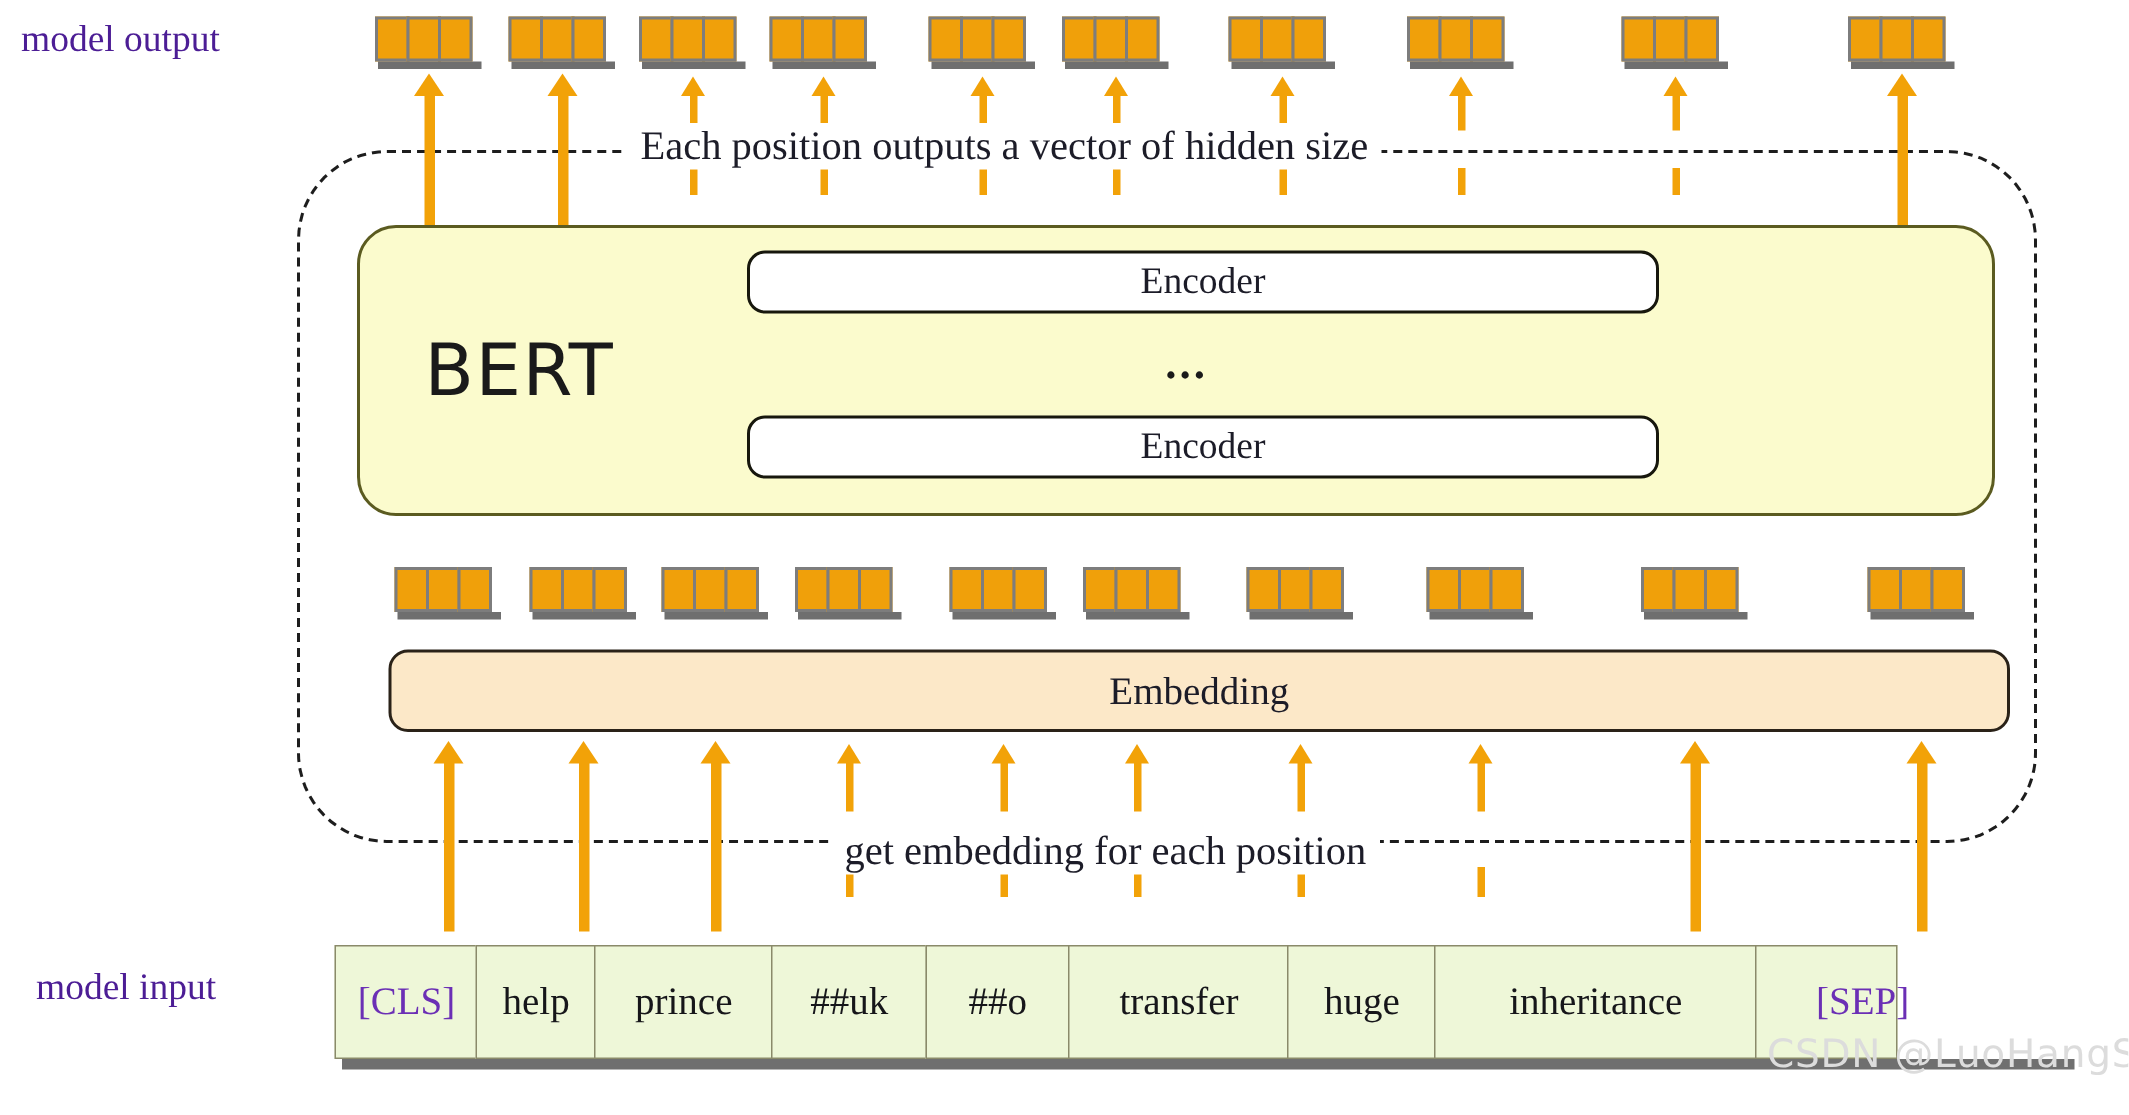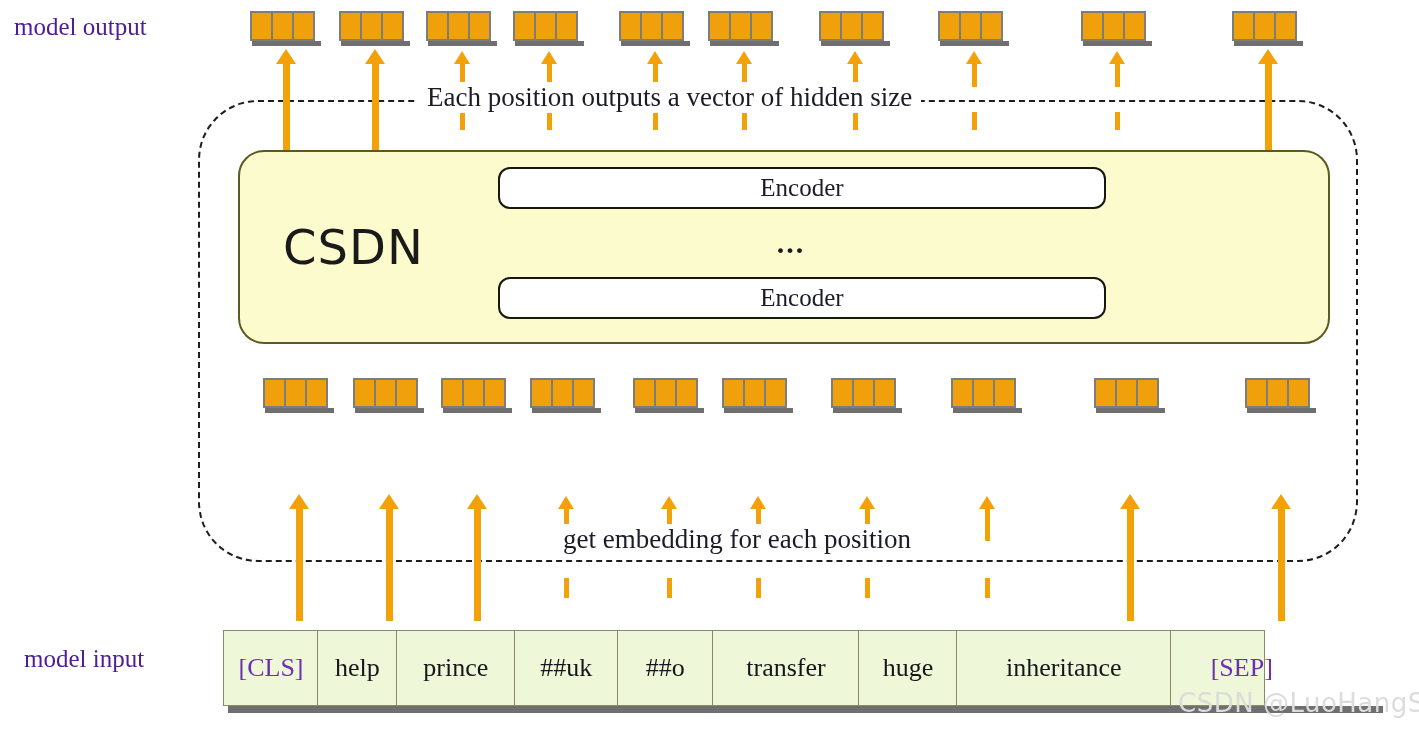--- a/index.html
+++ b/index.html
@@ -171,21 +171,21 @@
     position: absolute;
     font-family: "Liberation Serif", serif;
     font-size: 27px;
     color: #1c1c28;
     background: #ffffff;
     padding: 0 9px;
     white-space: nowrap;
     z-index: 40;
   }
   #caption-top    { left: 418px; top: 82px; }
-  #caption-bottom { left: 554px; top: 524px; }
+  #caption-bottom { left: 554px; top: 552px; }
 
   
   #token-row {
     position: absolute;
     left: 223px;
     top: 630px;
     display: flex;
     height: 76px;
     z-index: 5;
   }
@@ -314,21 +314,21 @@
       <div class="arrow arrow-thin" style="left: 971.5px; top: 62px; height: 25px;"></div>
       <div class="arrow-stub" style="left: 971.5px; width: 5px; top: 112px; height: 18px;"></div>
       <div class="arrow arrow-thin" style="left: 1114.5px; top: 62px; height: 25px;"></div>
       <div class="arrow-stub" style="left: 1114.5px; width: 5px; top: 112px; height: 18px;"></div>
       <div class="arrow" style="left: 1264.5px; top: 62px; height: 88px;"></div>
     </div>
 
   <div class="caption" id="caption-top">Each position outputs a vector of hidden size</div>
 
   <div id="bert-panel"></div>
-  <div id="bert-title">CSDN</div>
+  <div id="bert-title">BERT</div>
   <div class="encoder-box" id="encoder-top">Encoder</div>
   <div id="encoder-dots">...</div>
   <div class="encoder-box" id="encoder-bottom">Encoder</div>
 
   <div id="embedding-vector-row">
       <div class="vec-block" style="left: 263px; top: 378px;">
         <div class="cell"></div>
         <div class="cell"></div>
         <div class="cell"></div>
         <div class="shadow"></div>
@@ -382,20 +382,21 @@
         <div class="shadow"></div>
       </div>
       <div class="vec-block" style="left: 1245px; top: 378px;">
         <div class="cell"></div>
         <div class="cell"></div>
         <div class="cell"></div>
         <div class="shadow"></div>
       </div>
     </div>
 
+  <div id="embedding-box">Embedding</div>
 
   <div id="bottom-arrow-layer">
       <div class="arrow" style="left: 295.5px; top: 507px; height: 114px;"></div>
       <div class="arrow" style="left: 385.5px; top: 507px; height: 114px;"></div>
       <div class="arrow" style="left: 473.5px; top: 507px; height: 114px;"></div>
       <div class="arrow arrow-thin" style="left: 563.5px; top: 507px; height: 34px;"></div>
       <div class="arrow-stub" style="left: 563.5px; width: 5px; top: 578px; height: 20px;"></div>
       <div class="arrow arrow-thin" style="left: 666.5px; top: 507px; height: 34px;"></div>
       <div class="arrow-stub" style="left: 666.5px; width: 5px; top: 578px; height: 20px;"></div>
       <div class="arrow arrow-thin" style="left: 755.5px; top: 507px; height: 34px;"></div>

